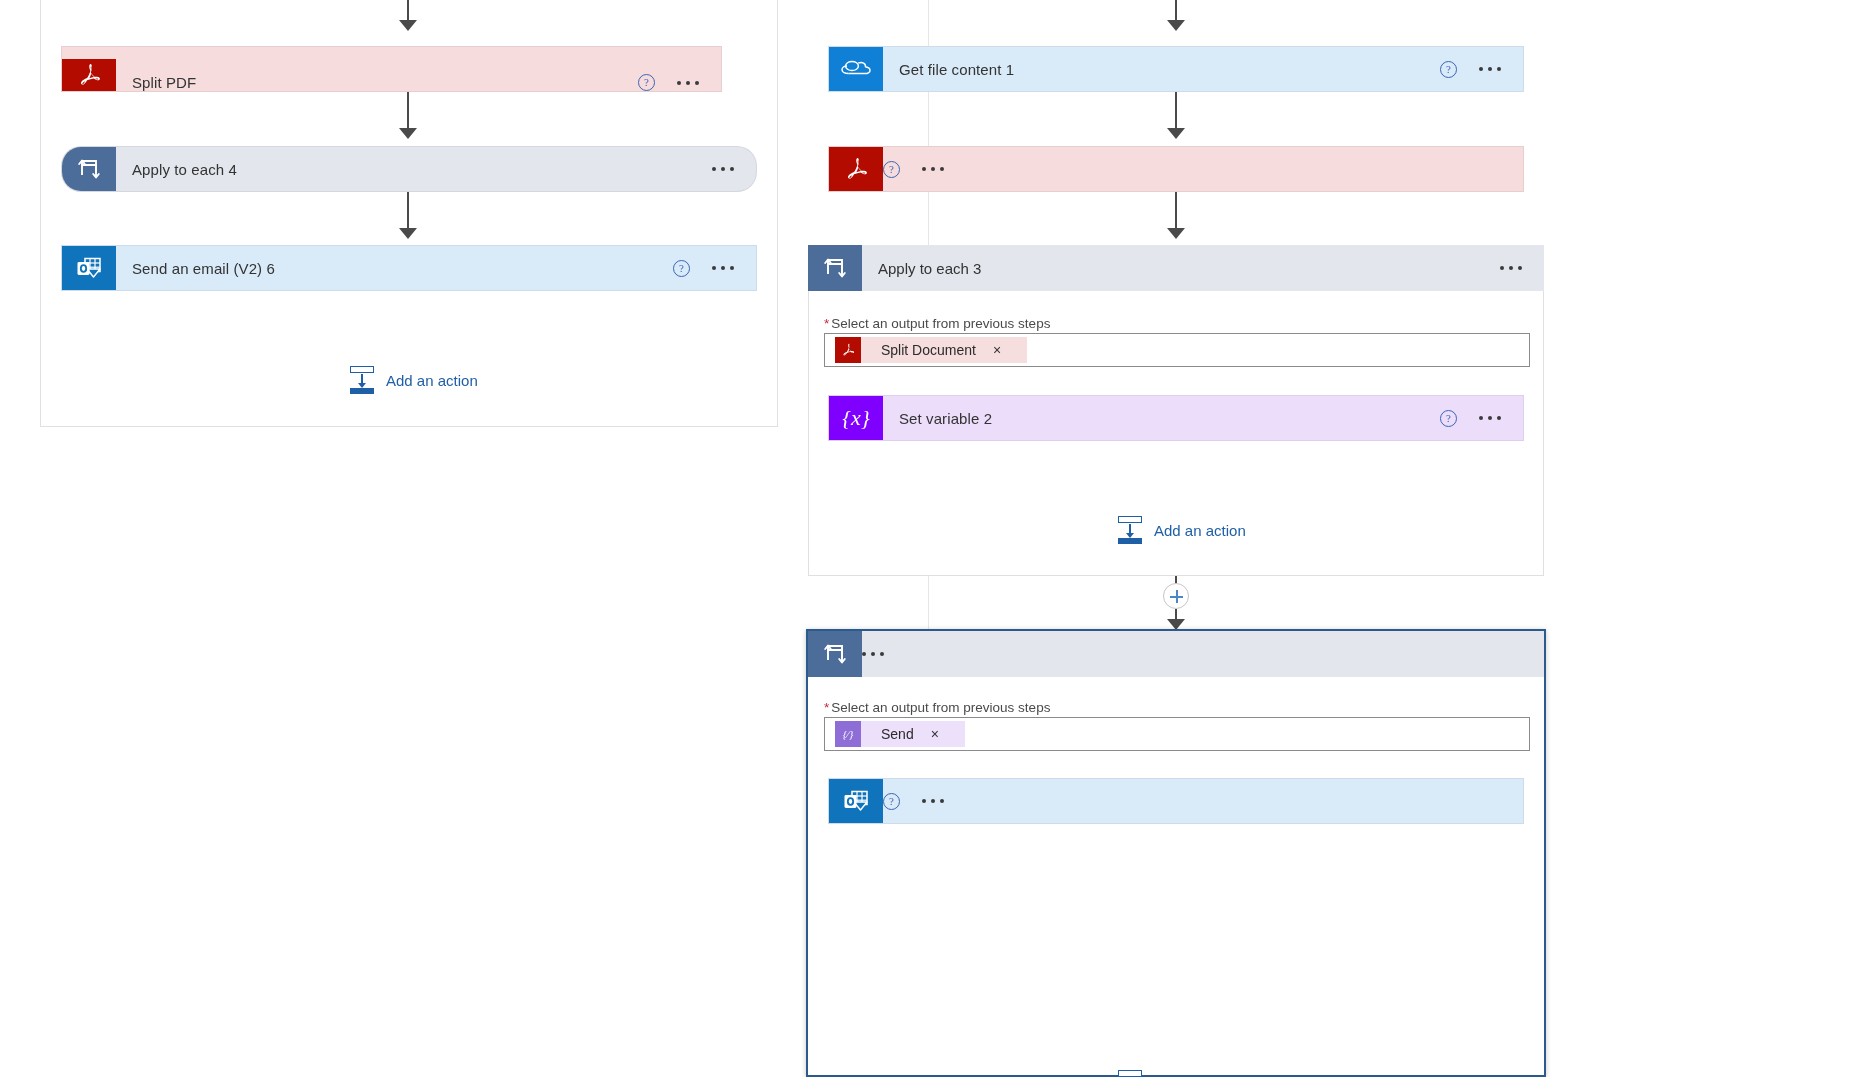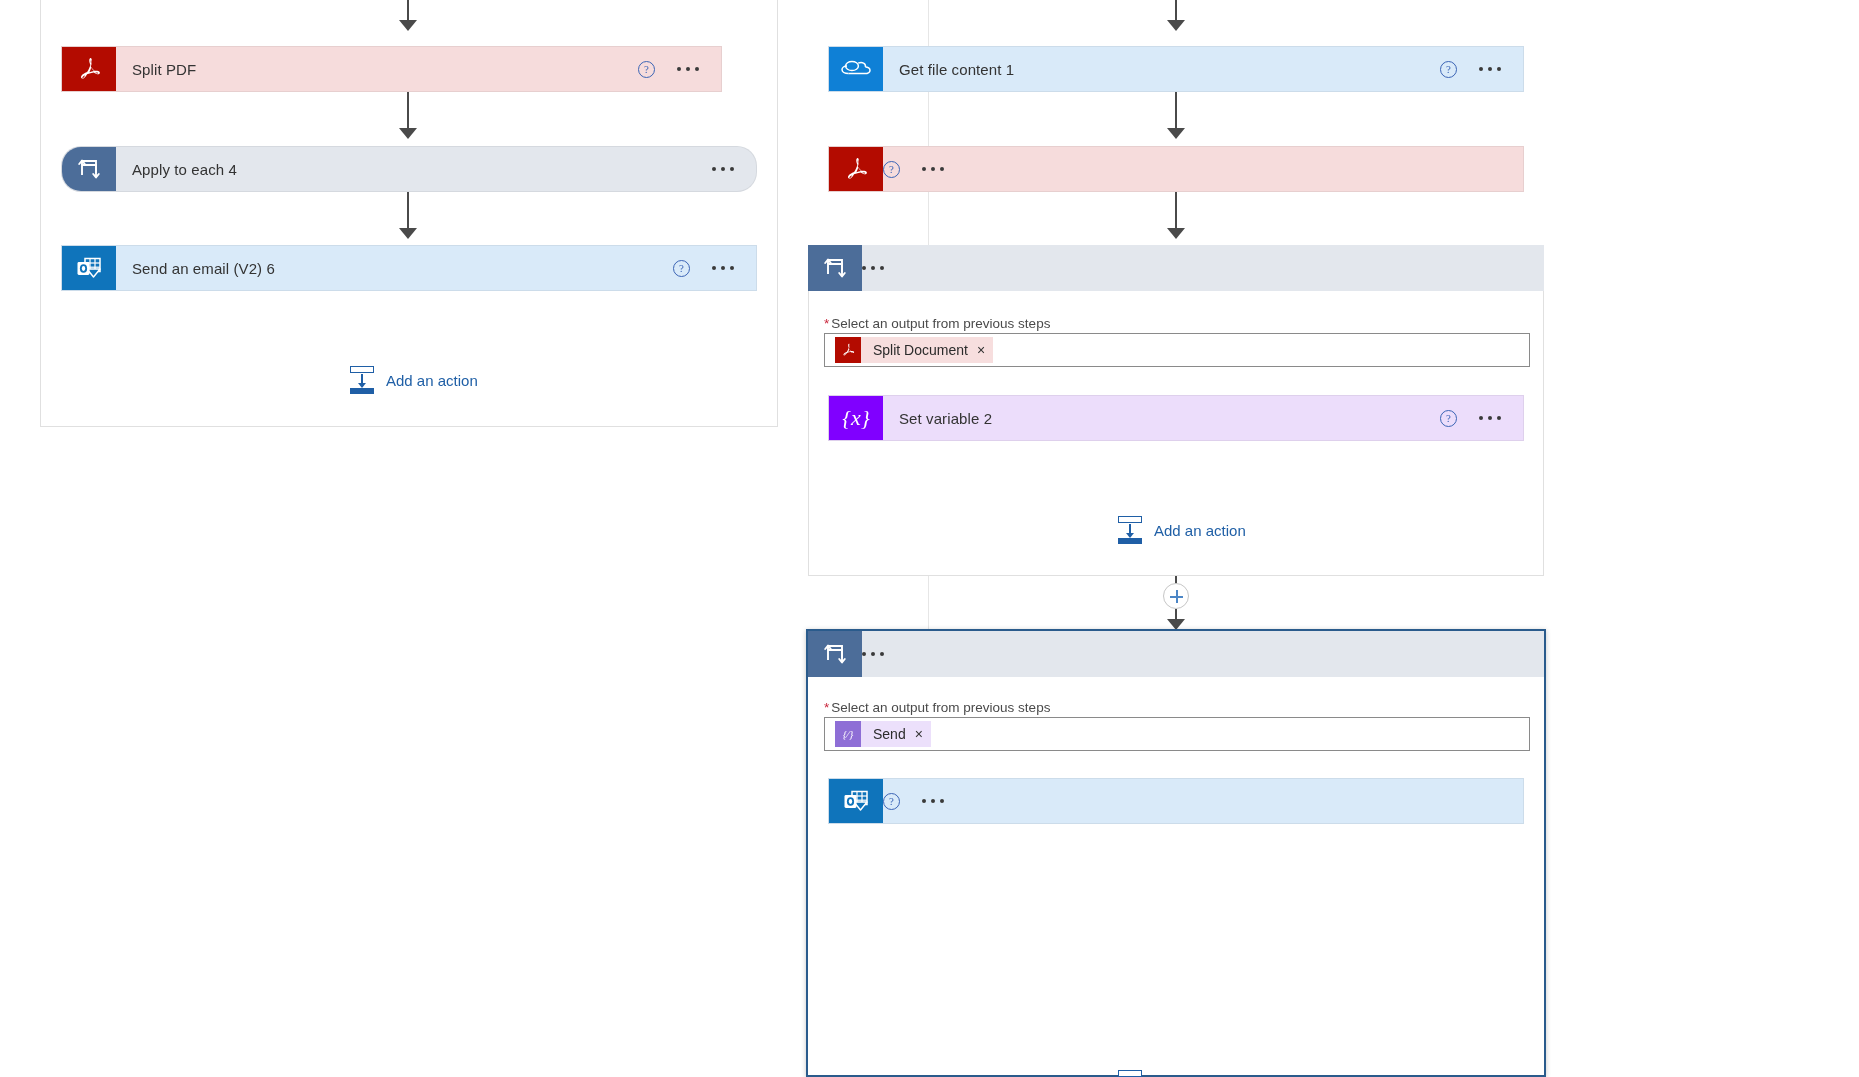--- a/index.html
+++ b/index.html
@@ -222,21 +222,22 @@
     background: #ffffff;
     border: 1px solid #8a8a8a;
     display: flex;
     align-items: center;
     padding-left: 10px;
   }
   .token {
     display: inline-flex;
     align-items: center;
     height: 26px;
-    padding-right: 6px;
+    padding-right: 24px;
+    gap: 8px;
   }
   .token .tok-icon {
     width: 26px; height: 26px;
     display: flex; align-items: center; justify-content: center;
     flex: none;
   }
   .token .tok-label {
     font-size: 14px;
     color: #2b2b2b;
     padding: 0 9px 0 12px;
@@ -262,21 +263,21 @@
 
   <div class="pane-divider" style="left:928px;"></div>
 
   <div class="scope-box plain" style="left:40px; top:-40px; width:738px; height:467px;"></div>
 
   <div class="arrow" style="left:395px; top:-12px; height:47px;">
     <div class="stem" style="height:36px;"></div>
     <div class="head" style="top:32px;"></div>
   </div>
 
-  <div class="card c-pdf" style="left:61px; top:46px; width:661px;">
+  <div class="card c-pdf" style="left:61px; top:46px; width:661px;align-items:flex-end;">
     <div class="icon-tile t-pdf">
       <svg width="32" height="32" viewBox="0 0 32 32" aria-hidden="true">
         <path fill="#ffffff" d="M18.6 5.2c-1.1-.5-2.1.2-2.3 1.5-.2 1.5.3 3.3 1.1 5.2-.8 2.4-2 5.1-3.3 7.2-2.6 1.1-4.6 2.3-5.5 3.4-1 1.2-.8 2.6.4 3 1.4.5 3.1-.9 5.1-4.3 2.1-.8 4.5-1.4 6.7-1.7 1.9 1.3 3.7 2 4.9 1.7 1.2-.3 1.6-1.6.8-2.5-.8-.9-2.6-1.2-5-.9-1.4-1-2.7-2.5-3.7-4.2.8-2.3 1.2-4.6 1.1-6.2-.1-1.2-.4-1.9-1.3-2.2zm-.3 2c.3.5.3 1.8-.1 3.6-.5-1.6-.6-3.1-.2-3.6h.3zm-.1 7.6c.8 1.3 1.8 2.4 2.8 3.3-1.5.2-3.1.6-4.6 1.1.7-1.3 1.3-2.8 1.8-4.4zm6.6 4.9c.6.4.5.8-.2.8-.6 0-1.5-.3-2.4-.8 1.3-.2 2.2-.2 2.6 0zm-12.6 2.7c-1.2 1.9-2.2 2.7-2.6 2.5-.4-.2-.2-.8.5-1.5.5-.5 1.3-.9 2.1-1z"></path>
       </svg>
     </div>
     <div class="card-title">Split PDF</div>
     <div class="card-actions">
       <div class="help-icon">?</div>
       <div class="ellipsis">
           <i></i>
@@ -407,20 +408,21 @@
 
   <div class="loop-header" style="left:808px; top:245px; width:736px;">
     <div class="icon-tile">
       <svg width="28" height="28" viewBox="0 0 28 28" aria-hidden="true">
         <path d="M7 10 V6 H21 V18" fill="none" stroke="#ffffff" stroke-width="1.9"></path>
         <path d="M21 22 V10 H7 V20" fill="none" stroke="#ffffff" stroke-width="1.9"></path>
         <path d="M4.2 9 L7 5.6 L9.8 9" fill="none" stroke="#ffffff" stroke-width="1.9" stroke-linecap="round" stroke-linejoin="round"></path>
         <path d="M18.2 19 L21 22.4 L23.8 19" fill="none" stroke="#ffffff" stroke-width="1.9" stroke-linecap="round" stroke-linejoin="round"></path>
       </svg>
     </div>
+    <div class="card-title">Apply to each 3</div>
     <div class="card-actions">
       <div class="ellipsis">
           <i></i>
           <i></i>
           <i></i>
         </div>
     </div>
   </div>
 
   <div class="field-label" style="left:824px; top:316px;">

